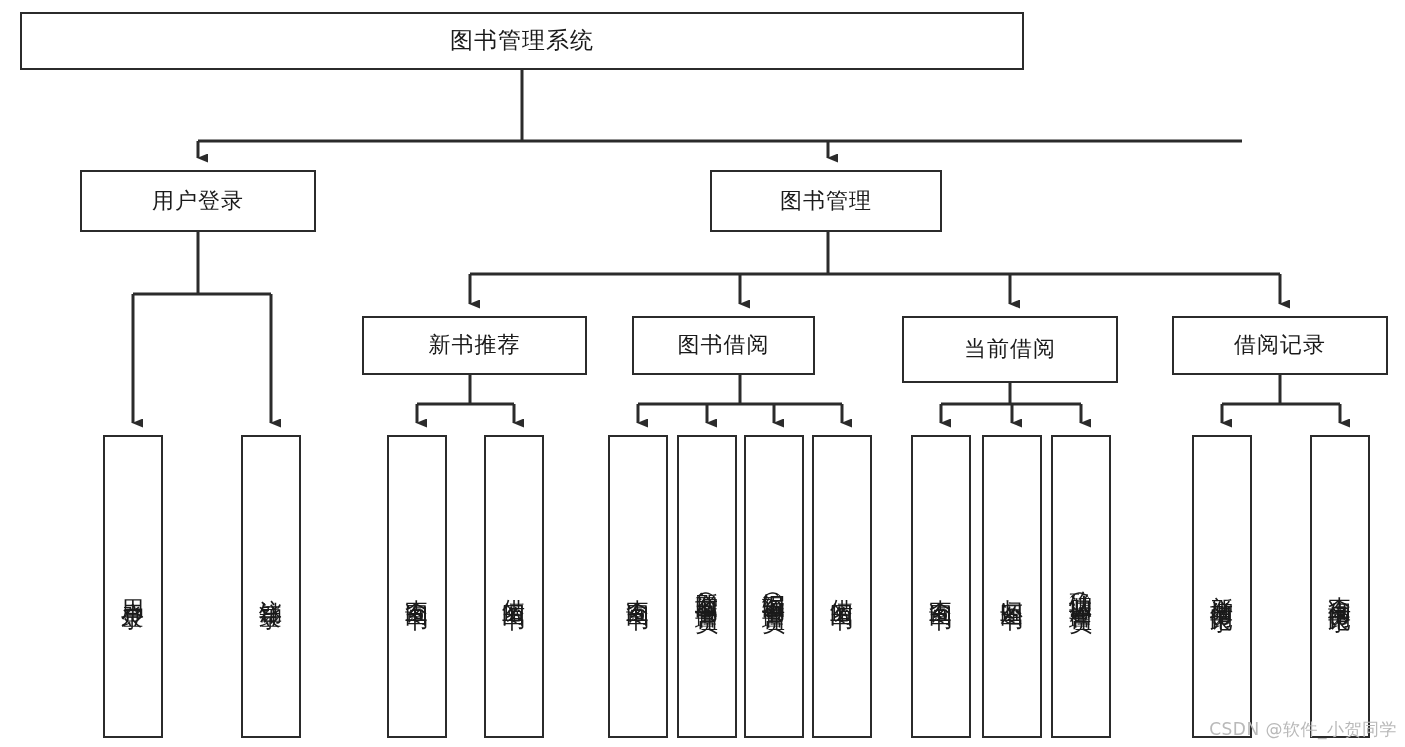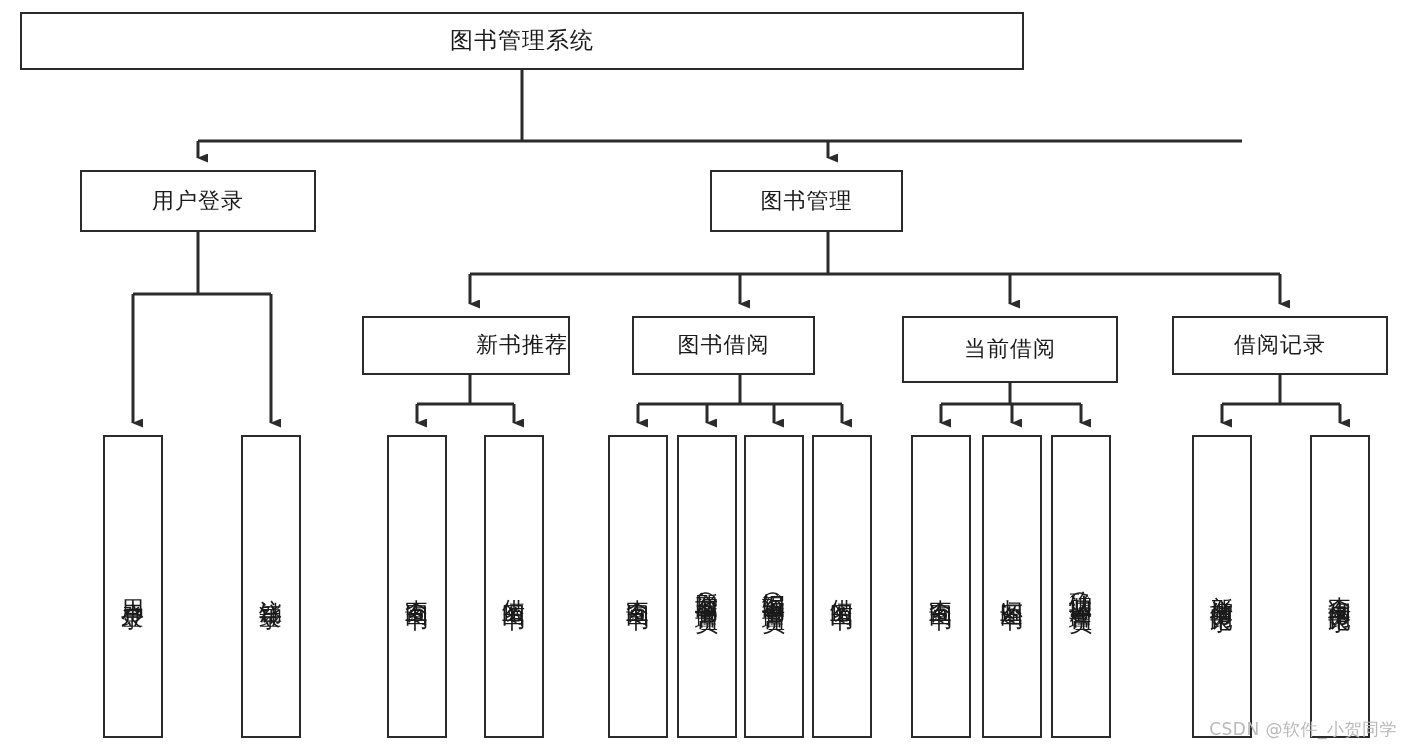--- a/index.html
+++ b/index.html
@@ -125,25 +125,25 @@
     </g>
   </svg>
 
   <div class="node-box horizontal root" style="left:20px; top:12px; width:1004px; height:58px;">
     <span class="node-label">图书管理系统</span>
   </div>
 
   <div class="node-box horizontal" style="left:80px; top:170px; width:236px; height:62px;">
     <span class="node-label">用户登录</span>
   </div>
-  <div class="node-box horizontal" style="left:710px; top:170px; width:193px; height:62px;">
+  <div class="node-box horizontal" style="left:710px; top:170px; width:232px; height:62px;">
     <span class="node-label">图书管理</span>
   </div>
 
-  <div class="node-box horizontal" style="left:362px; top:316px; width:208px; height:59px;justify-content:flex-end;">
+  <div class="node-box horizontal" style="left:362px; top:316px; width:225px; height:59px;">
     <span class="node-label">新书推荐</span>
   </div>
   <div class="node-box horizontal" style="left:632px; top:316px; width:183px; height:59px;">
     <span class="node-label">图书借阅</span>
   </div>
   <div class="node-box horizontal" style="left:902px; top:316px; width:216px; height:67px;">
     <span class="node-label">当前借阅</span>
   </div>
   <div class="node-box horizontal" style="left:1172px; top:316px; width:216px; height:59px;">
     <span class="node-label">借阅记录</span>

